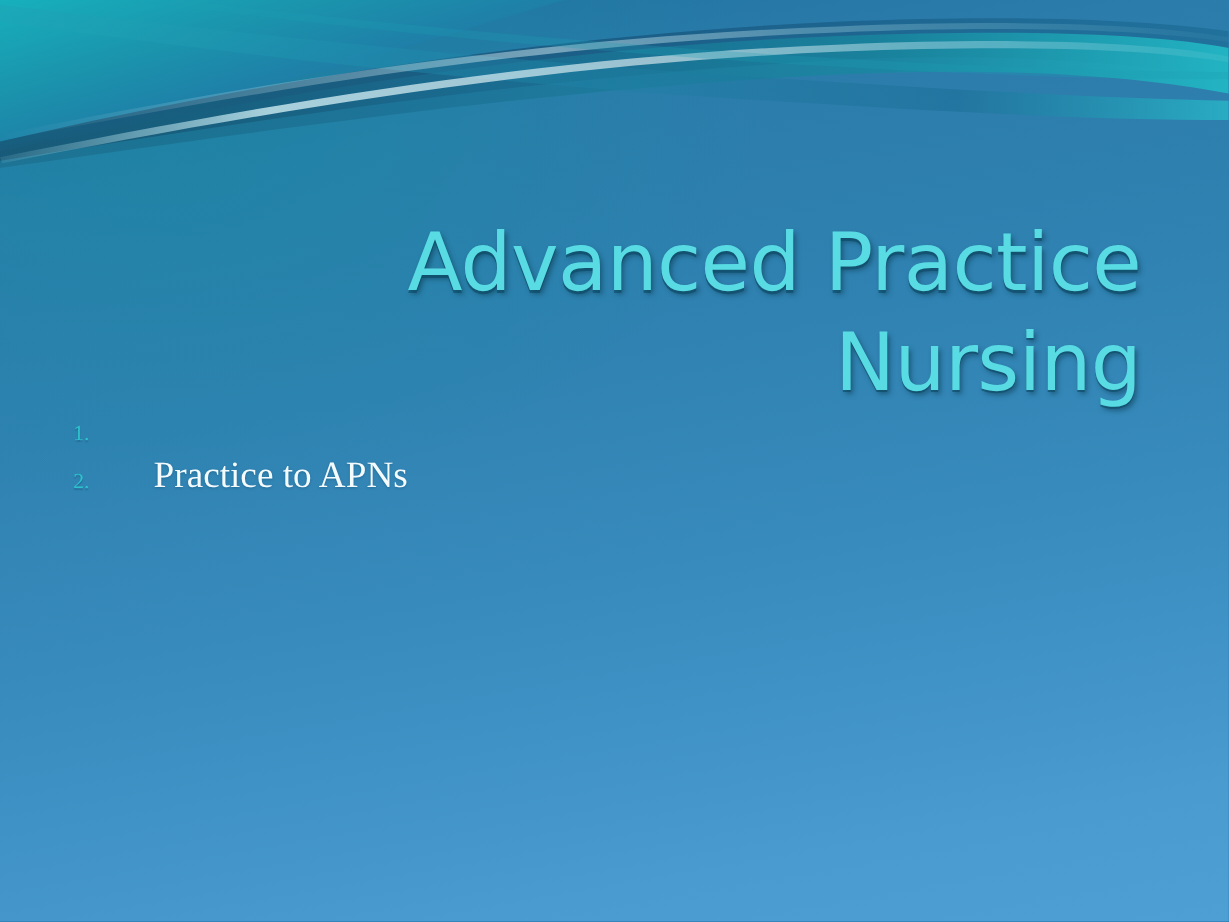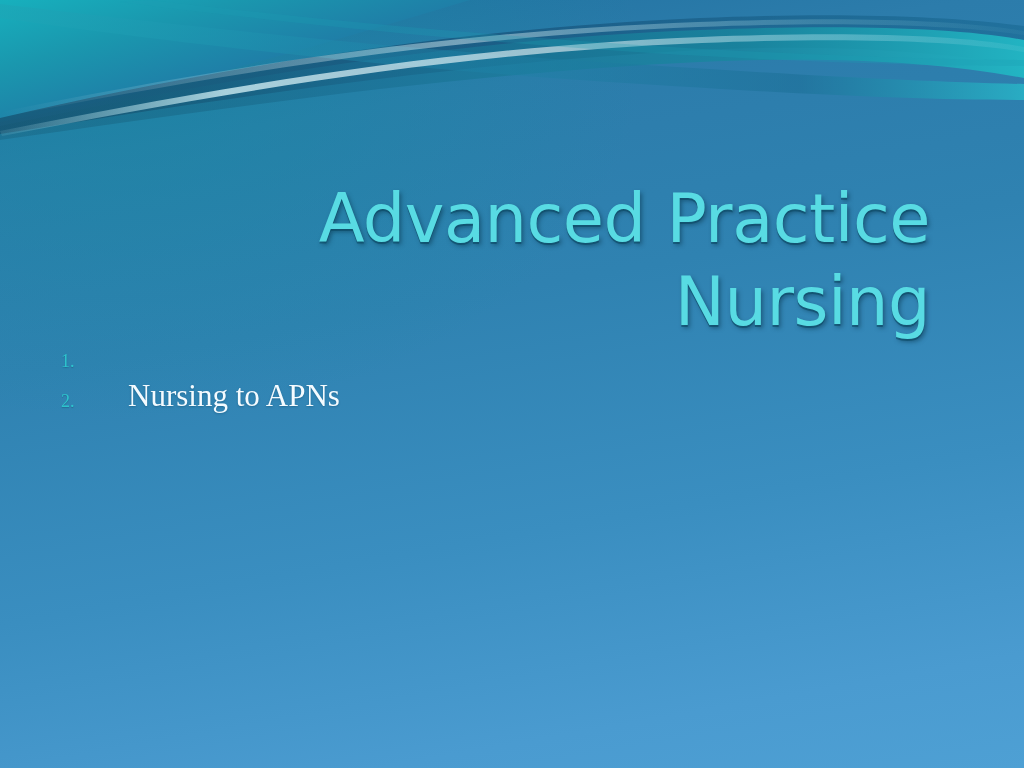--- a/index.html
+++ b/index.html
@@ -30,21 +30,21 @@
     top: 0;
     width: 1024px;
     height: 140px;
     pointer-events: none;
   }
   #wave-layer svg { display: block; }
 
   
   #title-block {
     position: absolute;
-    left: 168px;
+    left: 189px;
     top: 178px;
     width: 762px;
     text-align: right;
   }
   #title-text {
     display: block;
     font-family: "DejaVu Sans", "Liberation Sans", sans-serif;
     font-size: 67px;
     line-height: 1.24;
     font-weight: 400;
@@ -160,18 +160,18 @@
     <span id="title-text">Advanced Practice Nursing</span>
   </div>
 
   <div id="body-block">
     <ol class="bullets">
       <li>
         <span class="num">1.</span>
       </li>
       <li>
         <span class="num">2.</span>
-        <span class="txt">Nursing to APNs</span>
+        <span class="txt">Practice to APNs</span>
       </li>
     </ol>
   </div>
 
 </div>
 
 </body></html>

